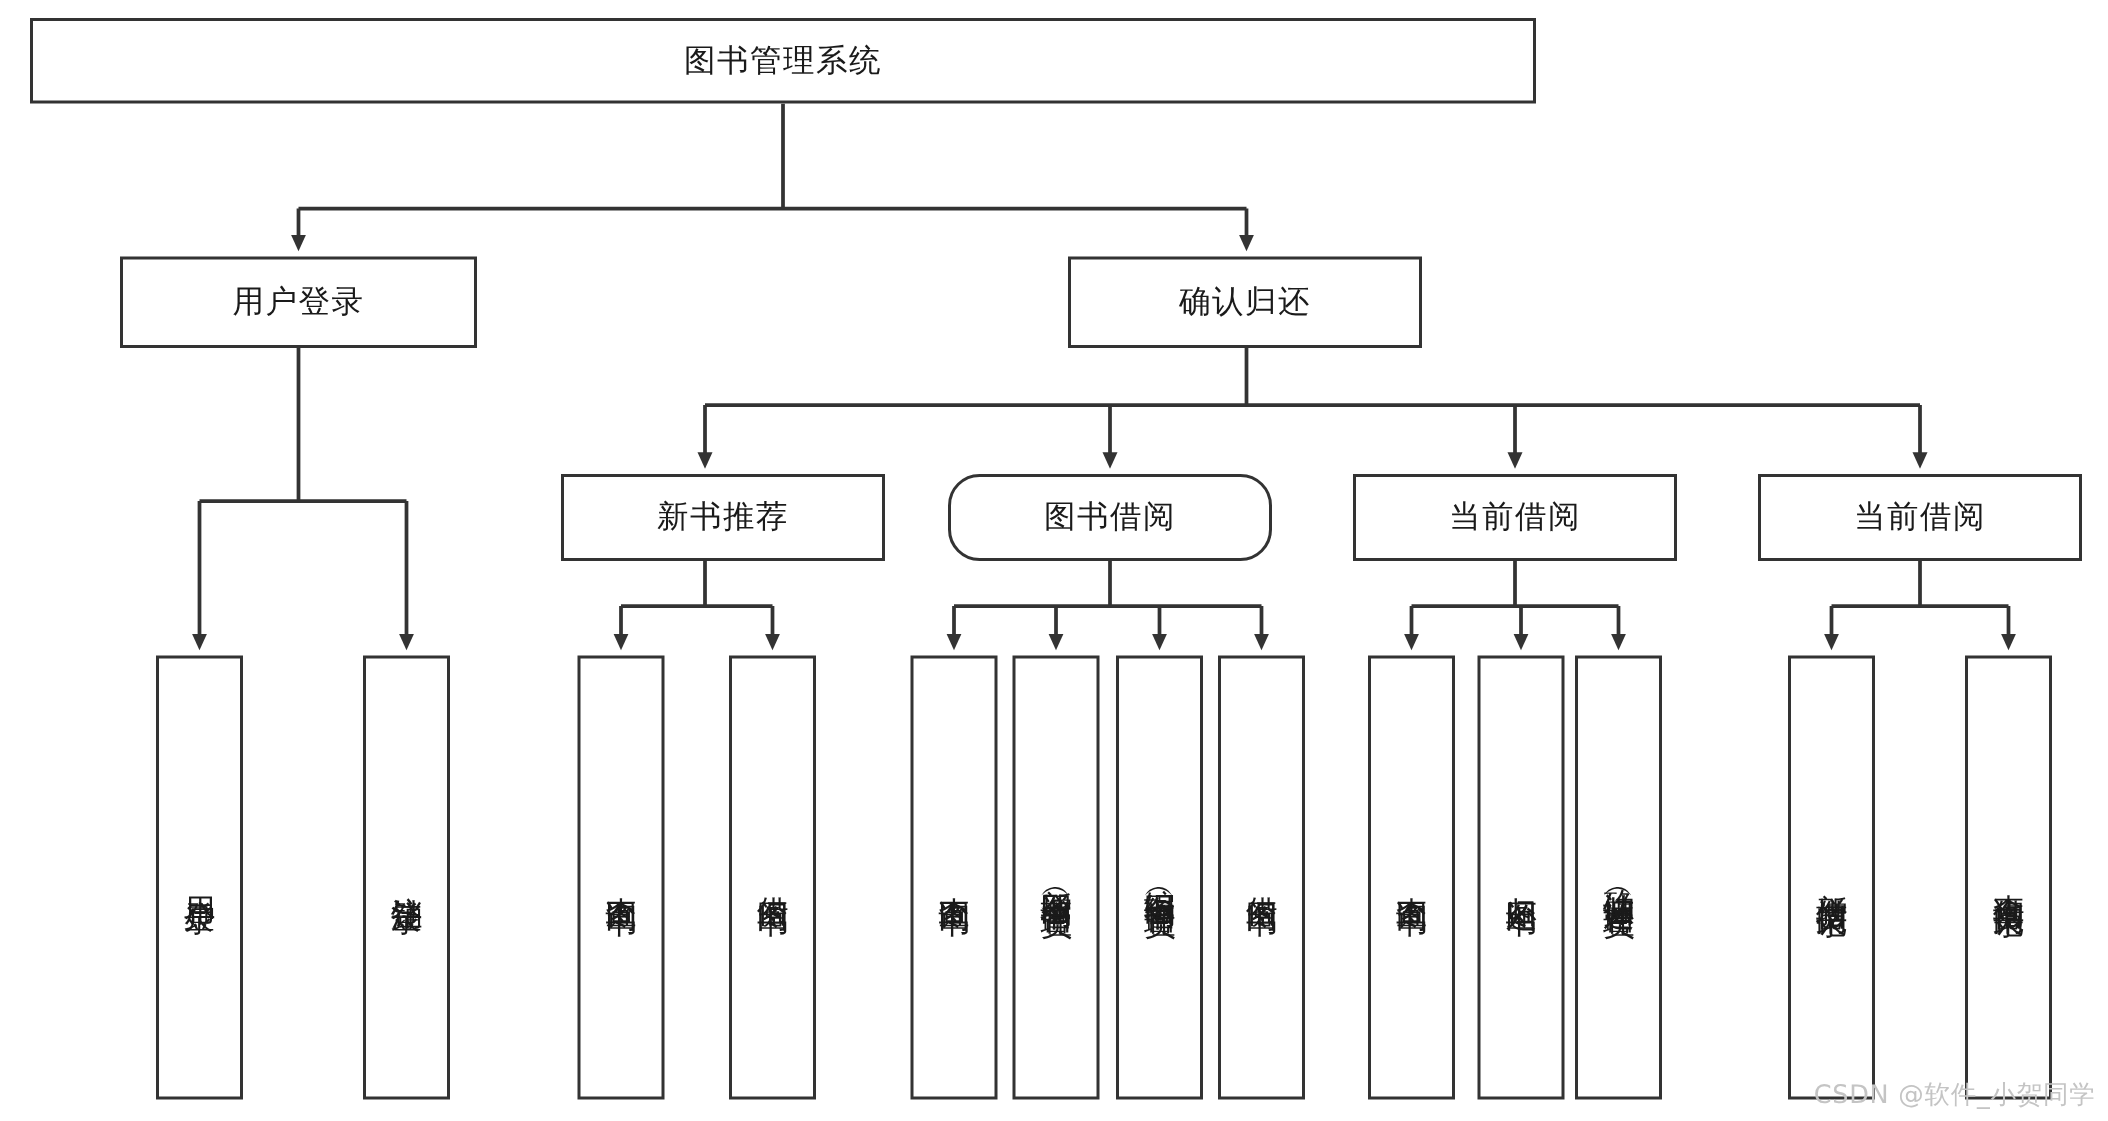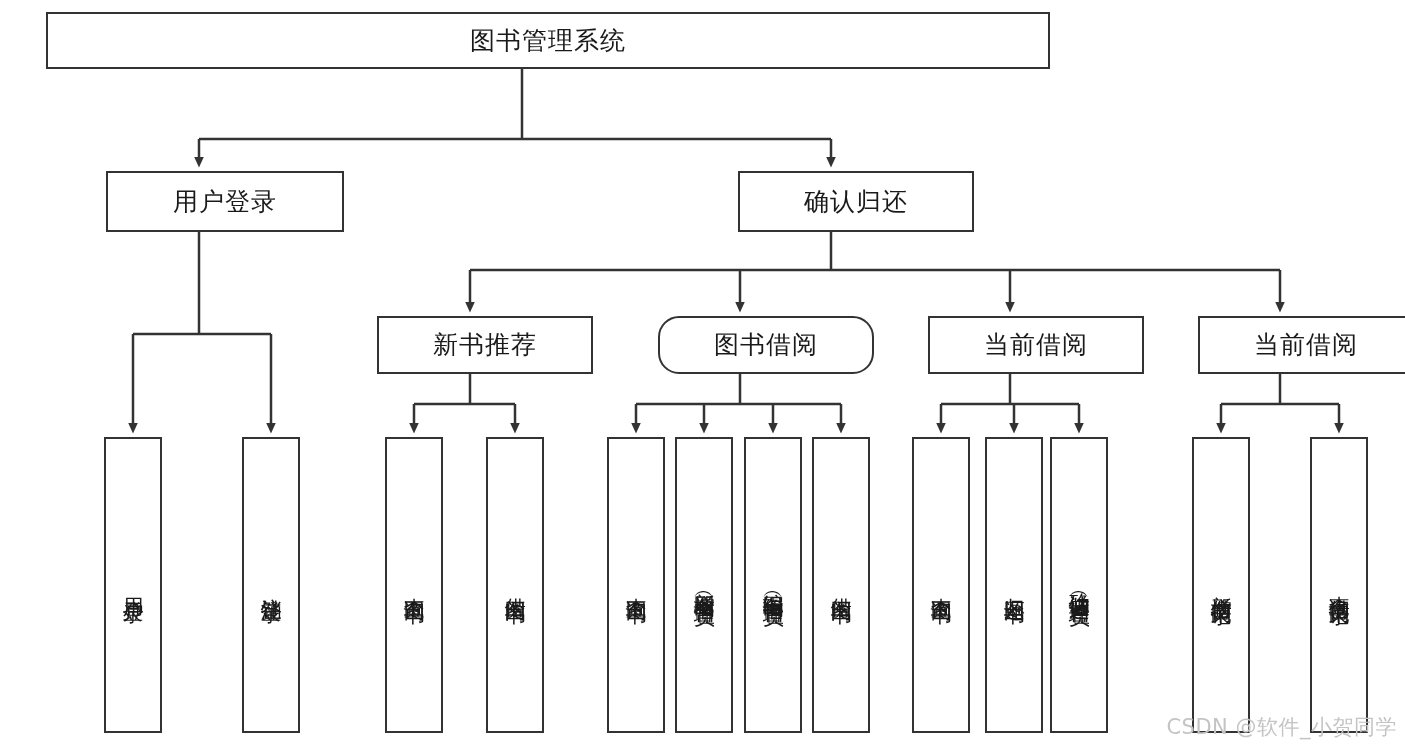--- a/index.html
+++ b/index.html
@@ -22,44 +22,43 @@
     position:absolute;
     box-sizing:border-box;
     background:#ffffff;
     border:2px solid #333333;
     display:flex;
     align-items:center;
     justify-content:center;
     color:#1a1a1a;
   }
   .node.h{
-    font-size:25px;
+    font-size:21px;
     line-height:1.2;
     letter-spacing:1px;
-    margin-left:26px;
   }
   .node.v{
     writing-mode:vertical-rl;
     text-orientation:upright;
     font-size:21px;
     line-height:1.25;
     letter-spacing:2px;
     padding:6px 0;
     white-space:nowrap;
   }
   .node.v > span{
     writing-mode:vertical-rl;
     text-orientation:upright;
     display:block;
   }
   #watermark{
     position:absolute;
     right:8px;
     bottom:6px;
-    font-size:21px;
+    font-size:17px;
     color:#c4c4c4;
     letter-spacing:0.5px;
     white-space:nowrap;
     user-select:none;
   }
 </style>
 </head>
 <body>
 
 <div id="canvas">
@@ -118,21 +117,21 @@
     <span>图书管理系统</span>
   </div>
 
   <div class="node h" style="left: 80px; top: 171px; width: 238px; height: 61px; border-color: rgb(51, 51, 51); background: rgb(255, 255, 255); color: rgb(26, 26, 26);">
     <span>用户登录</span>
   </div>
   <div class="node h" style="left: 712px; top: 171px; width: 236px; height: 61px; border-color: rgb(51, 51, 51); background: rgb(255, 255, 255); color: rgb(26, 26, 26);">
     <span>确认归还</span>
   </div>
 
-  <div class="node h" style="left: 351px; top: 316px; width: 216px; height: 58px; border-color: rgb(51, 51, 51); background: rgb(255, 255, 255); color: rgb(26, 26, 26);">
+  <div class="node h" style="left: 374px; top: 316px; width: 216px; height: 58px; border-color: rgb(51, 51, 51); background: rgb(255, 255, 255); color: rgb(26, 26, 26);">
     <span>新书推荐</span>
   </div>
   <div class="node h" style="left: 632px; top: 316px; width: 216px; height: 58px; border-color: rgb(51, 51, 51); background: rgb(255, 255, 255); color: rgb(26, 26, 26); border-radius: 21px;">
     <span>图书借阅</span>
   </div>
   <div class="node h" style="left: 902px; top: 316px; width: 216px; height: 58px; border-color: rgb(51, 51, 51); background: rgb(255, 255, 255); color: rgb(26, 26, 26);">
     <span>当前借阅</span>
   </div>
   <div class="node h" style="left: 1172px; top: 316px; width: 216px; height: 58px; border-color: rgb(51, 51, 51); background: rgb(255, 255, 255); color: rgb(26, 26, 26);">
     <span>当前借阅</span>

